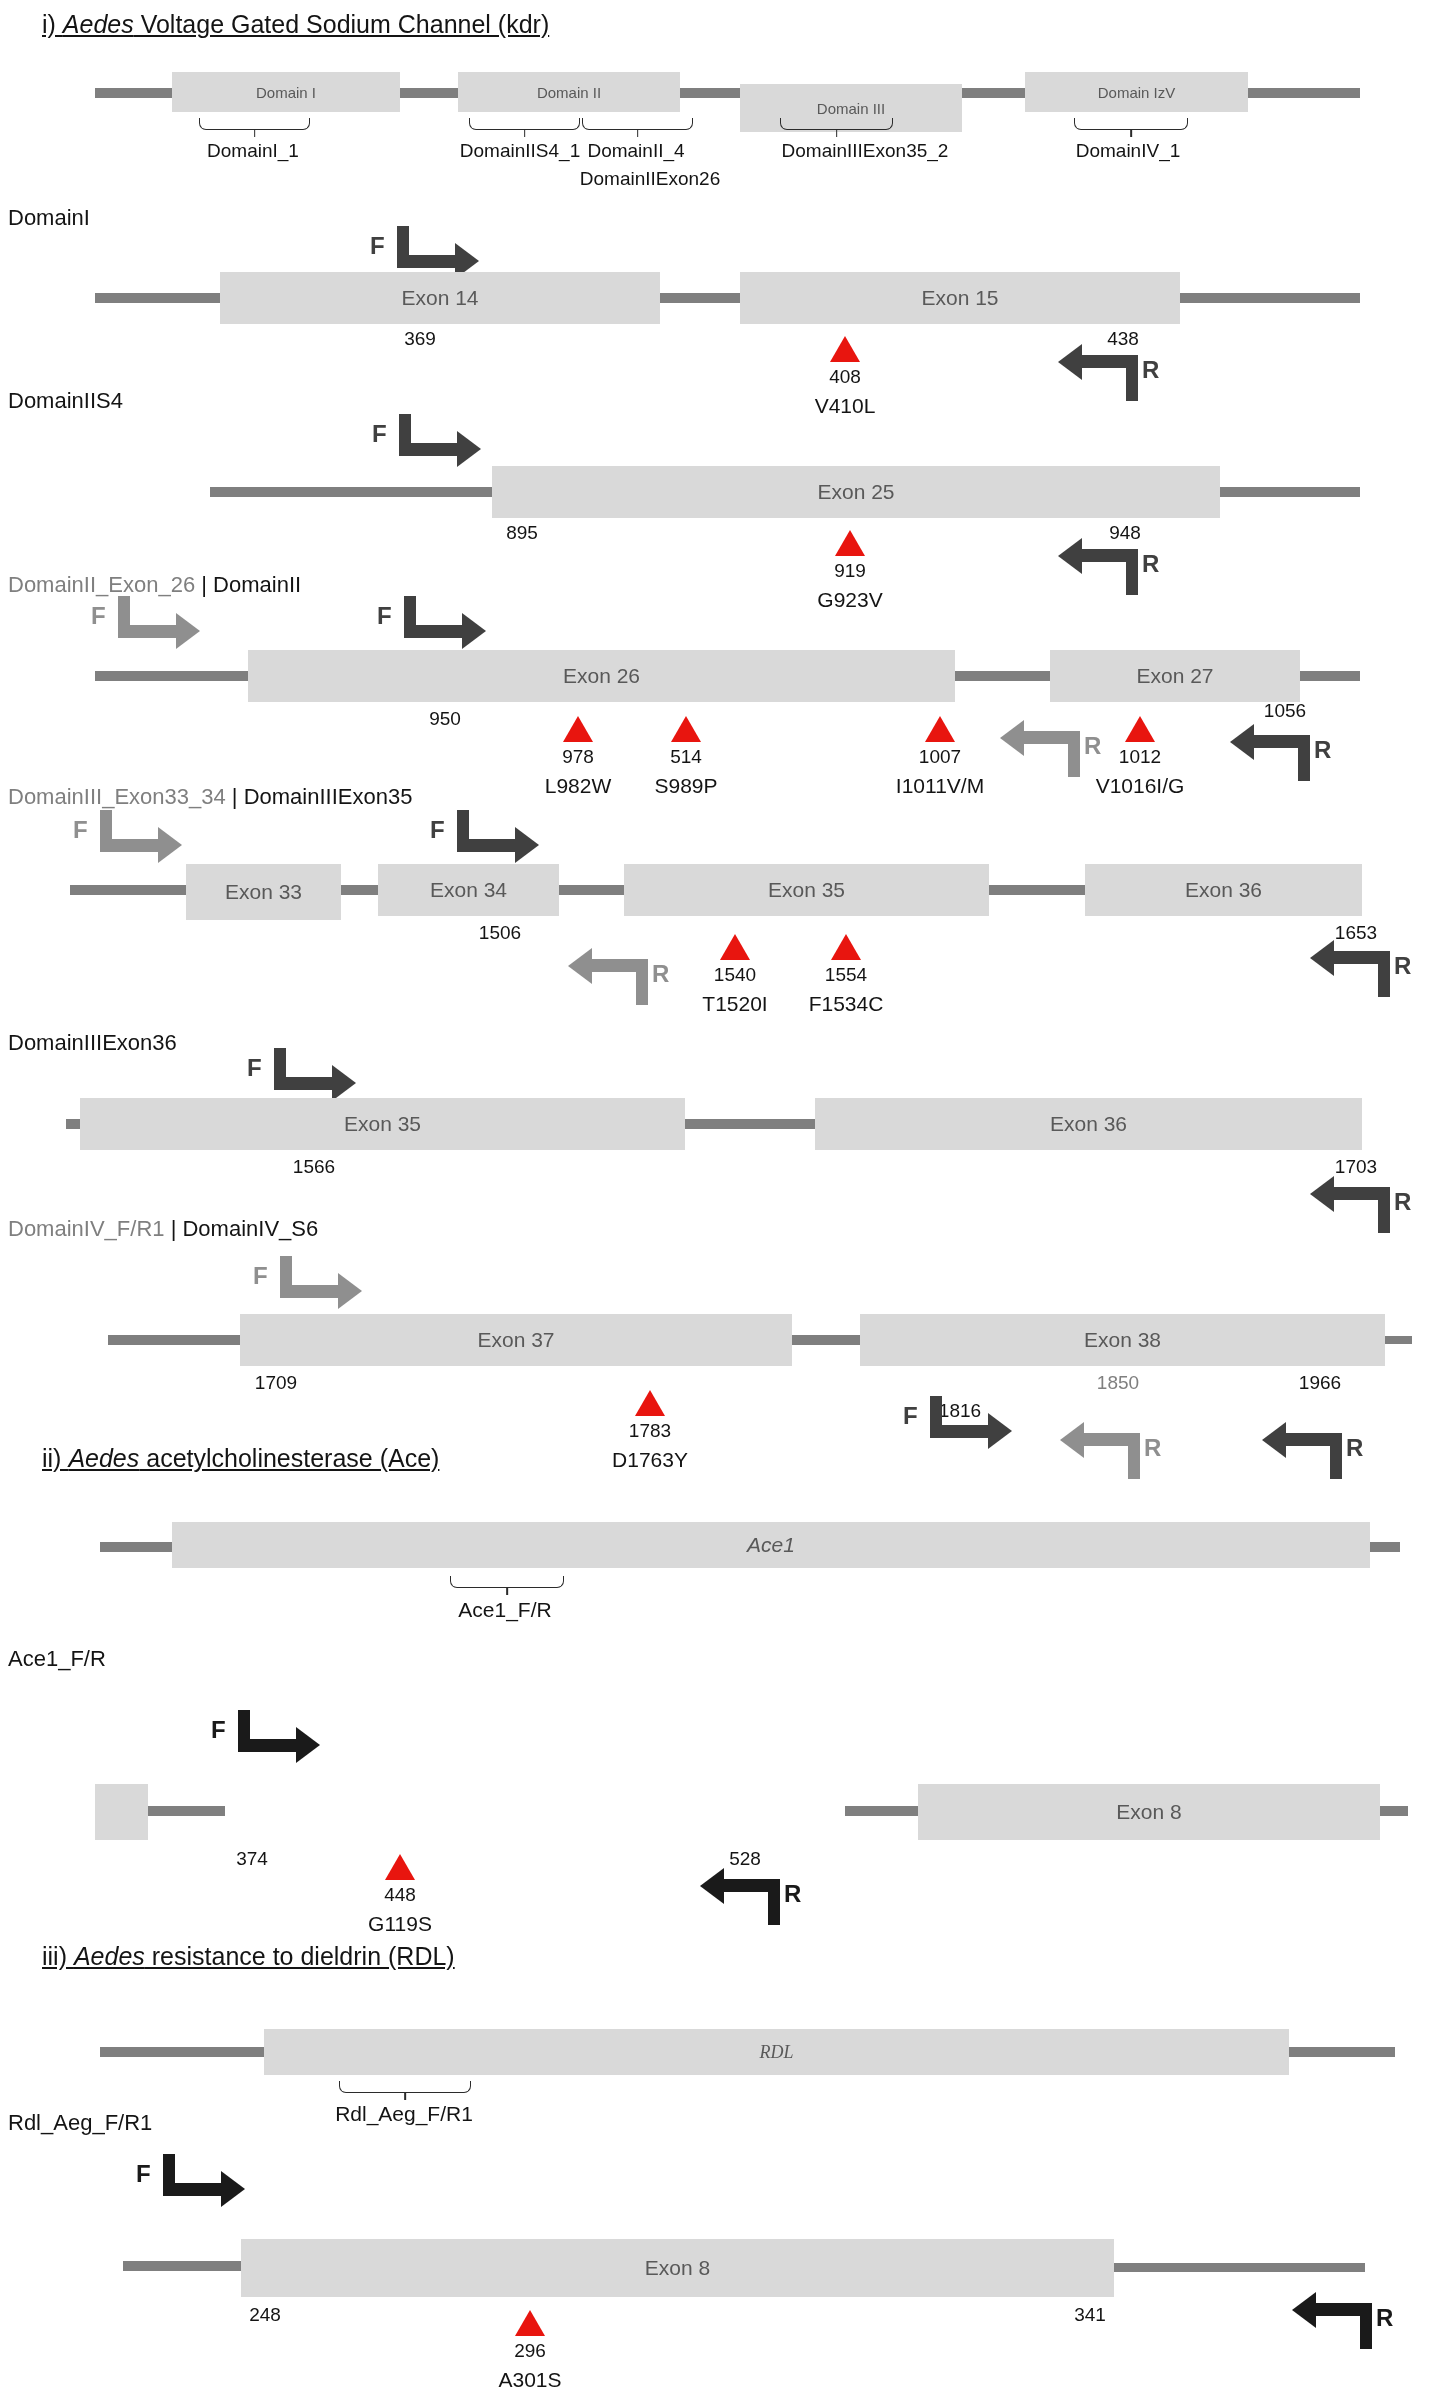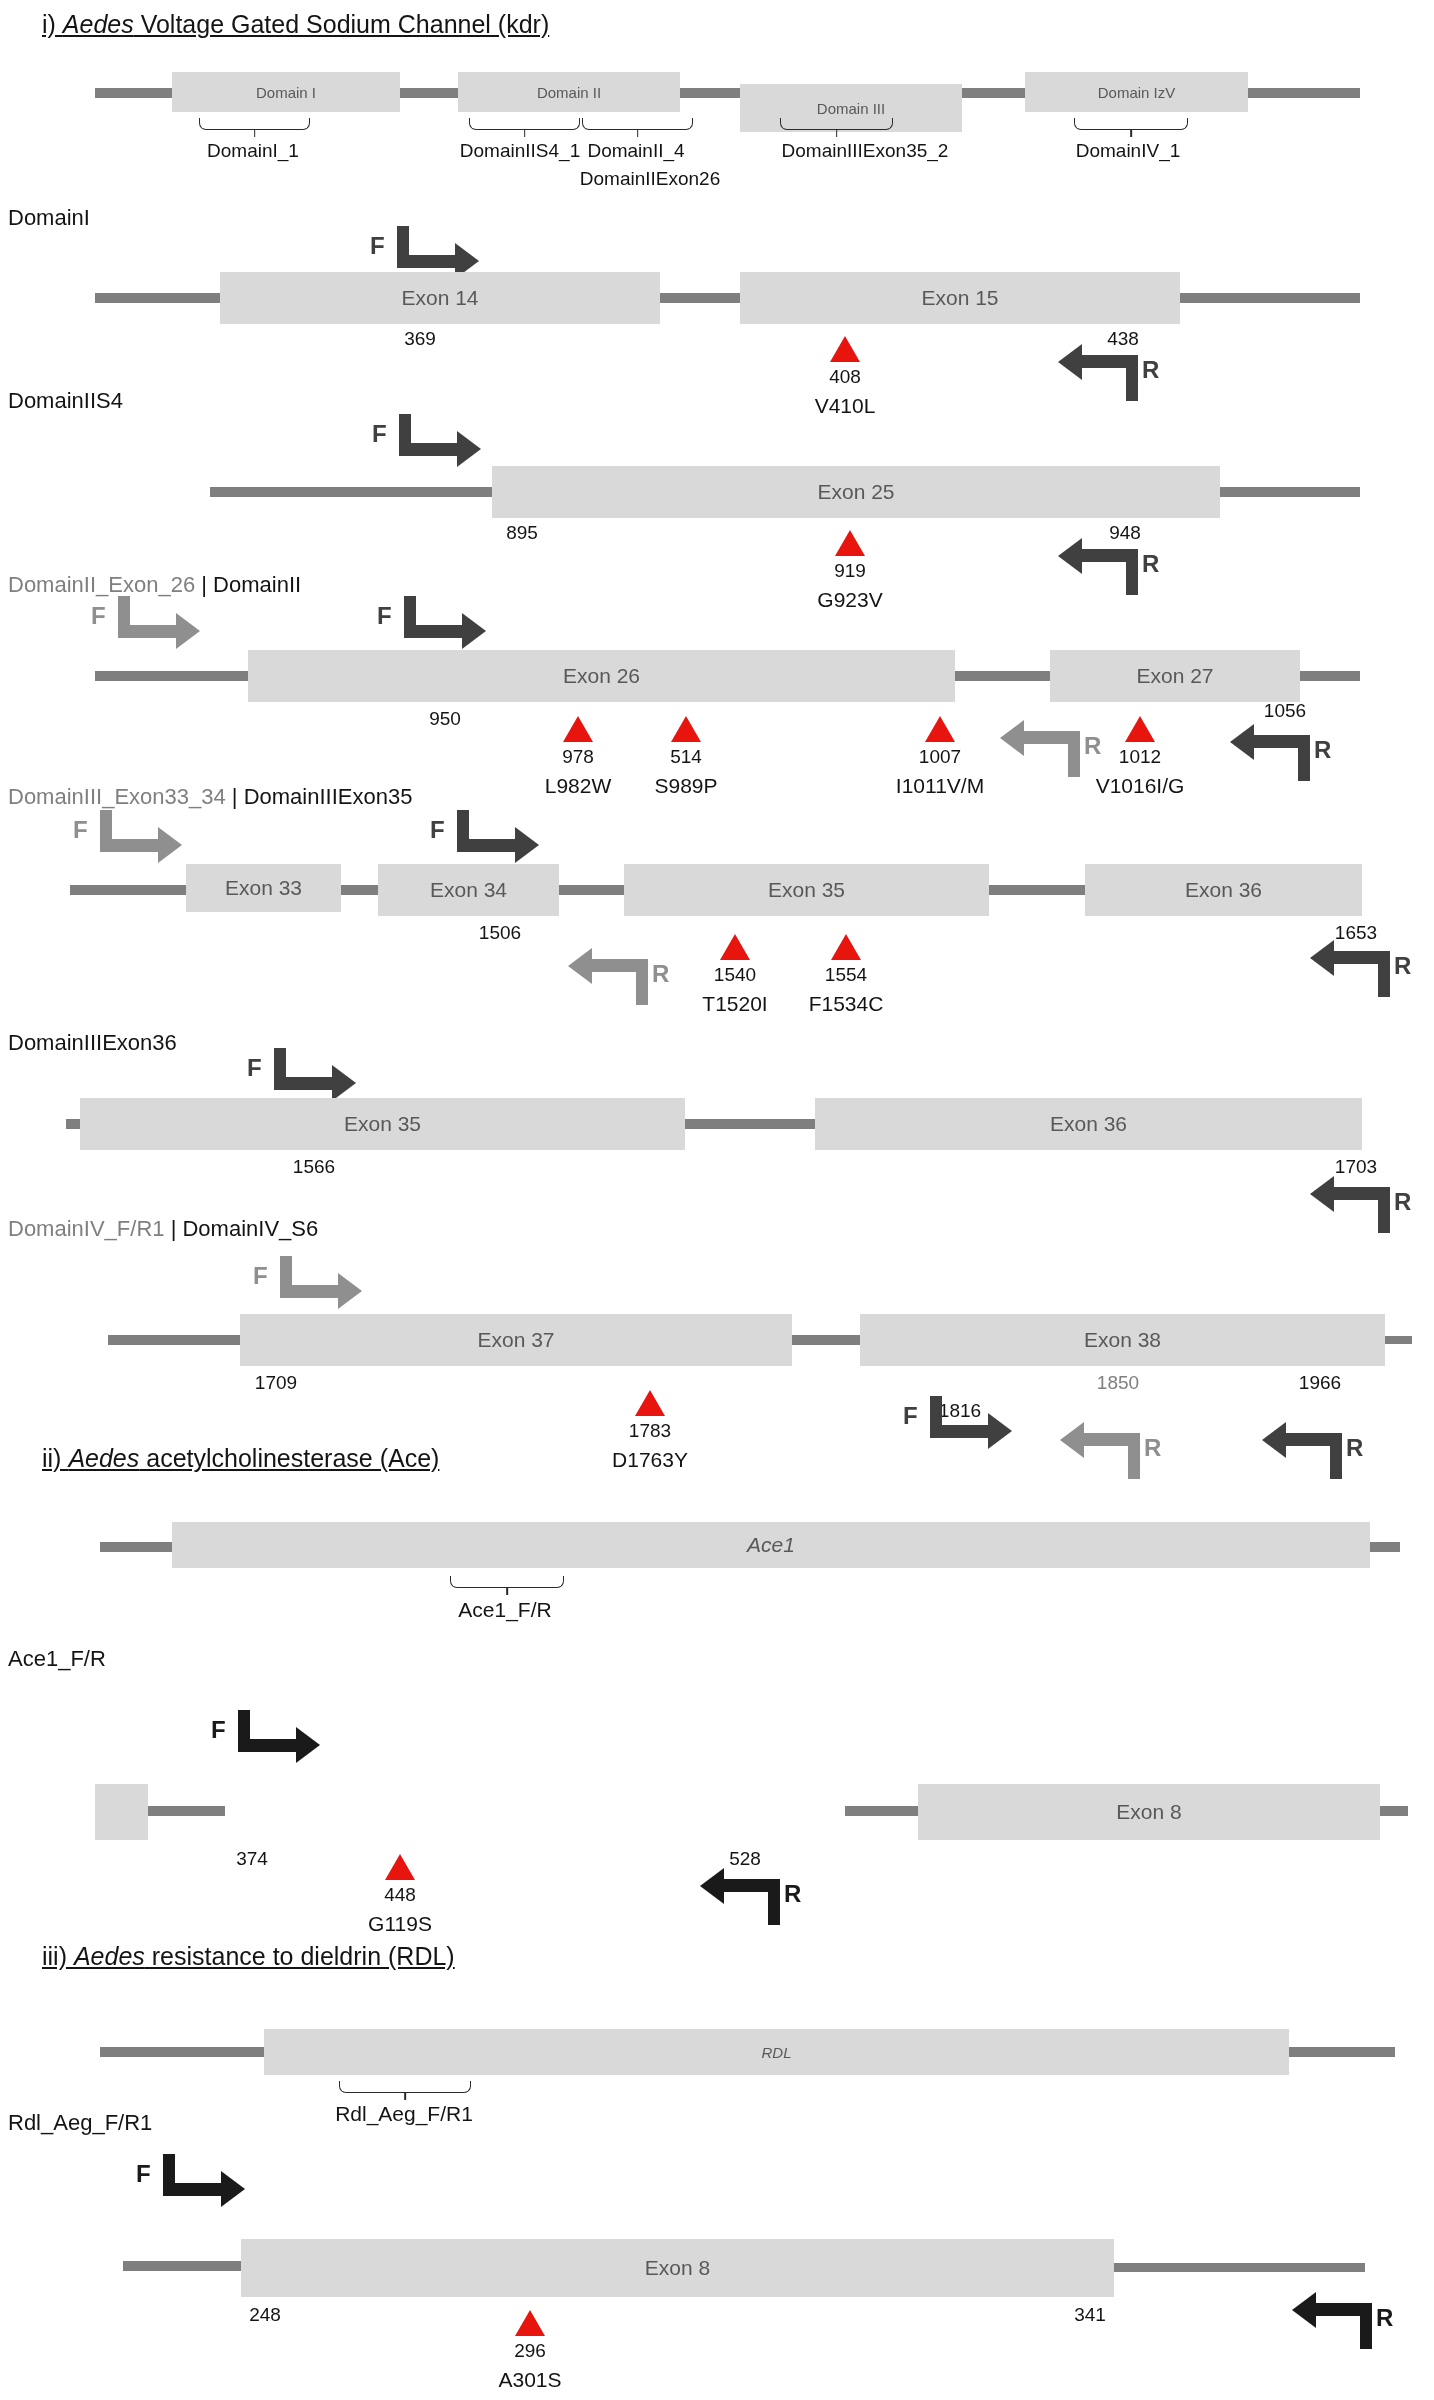--- a/index.html
+++ b/index.html
@@ -166,21 +166,21 @@
         <div class="a-head fp-head" style="border-left-color: rgb(143, 143, 143);"></div>
         <span class="a-letter fp-letter" style="color: rgb(143, 143, 143);">F</span>
       </div>
       <div class="prm" style="left: 457px; top: 810px;">
         <div class="a-stem fp-stem" style="background: rgb(64, 64, 64);"></div>
         <div class="a-bar fp-bar" style="background: rgb(64, 64, 64);"></div>
         <div class="a-head fp-head" style="border-left-color: rgb(64, 64, 64);"></div>
         <span class="a-letter fp-letter" style="color: rgb(64, 64, 64);">F</span>
       </div>
       <div class="bb" style="left: 70px; top: 885px; width: 116px; height: 10px;"></div>
-      <div class="exon" style="left: 186px; top: 864px; width: 155px; height: 48px;">
+      <div class="exon" style="left: 186px; top: 864px; width: 155px; height: 56px;">
         <span class="exon-label">Exon 33</span>
       </div>
       <div class="bb" style="left: 341px; top: 885px; width: 37px; height: 10px;"></div>
       <div class="exon" style="left: 378px; top: 864px; width: 181px; height: 52px;">
         <span class="exon-label">Exon 34</span>
       </div>
       <div class="bb" style="left: 559px; top: 885px; width: 65px; height: 10px;"></div>
       <div class="exon" style="left: 624px; top: 864px; width: 365px; height: 52px;">
         <span class="exon-label">Exon 35</span>
       </div>
@@ -304,21 +304,21 @@
         <div class="a-head rp-head" style="border-right-color: rgb(26, 26, 26);"></div>
         <div class="a-bar rp-bar" style="background: rgb(26, 26, 26);"></div>
         <div class="a-stem rp-stem" style="background: rgb(26, 26, 26);"></div>
         <span class="a-letter rp-letter" style="color: rgb(26, 26, 26);">R</span>
       </div>
     </div>
     <div class="panel">
       <div class="txt" style="left: 42px; top: 1942px; font-size: 25px;"><span class="und"><span>iii) </span><span class="it ">Aedes</span><span> resistance to dieldrin (RDL)</span></span></div>
       <div class="bb" style="left: 100px; top: 2047px; width: 1295px; height: 10px;"></div>
       <div class="exon" style="left: 264px; top: 2029px; width: 1025px; height: 46px;">
-        <span class="exon-label it" style="font-size: 15px;">RDL</span>
+        <span class="exon-label it" style="font-size: 18px; font-family: Liberation Serif, serif;">RDL</span>
       </div>
       <div class="brace" style="left: 339px; top: 2081px; width: 130px;"></div>
       <div class="txt ctr" style="left: 404px; top: 2102px; font-size: 21px;"><span><span>Rdl_Aeg_F/R1</span></span></div>
       <div class="txt" style="left: 8px; top: 2110px; font-size: 22px;"><span><span>Rdl_Aeg_F/R1</span></span></div>
       <div class="prm" style="left: 163px; top: 2154px;">
         <div class="a-stem fp-stem" style="background: rgb(26, 26, 26);"></div>
         <div class="a-bar fp-bar" style="background: rgb(26, 26, 26);"></div>
         <div class="a-head fp-head" style="border-left-color: rgb(26, 26, 26);"></div>
         <span class="a-letter fp-letter" style="color: rgb(26, 26, 26);">F</span>
       </div>

